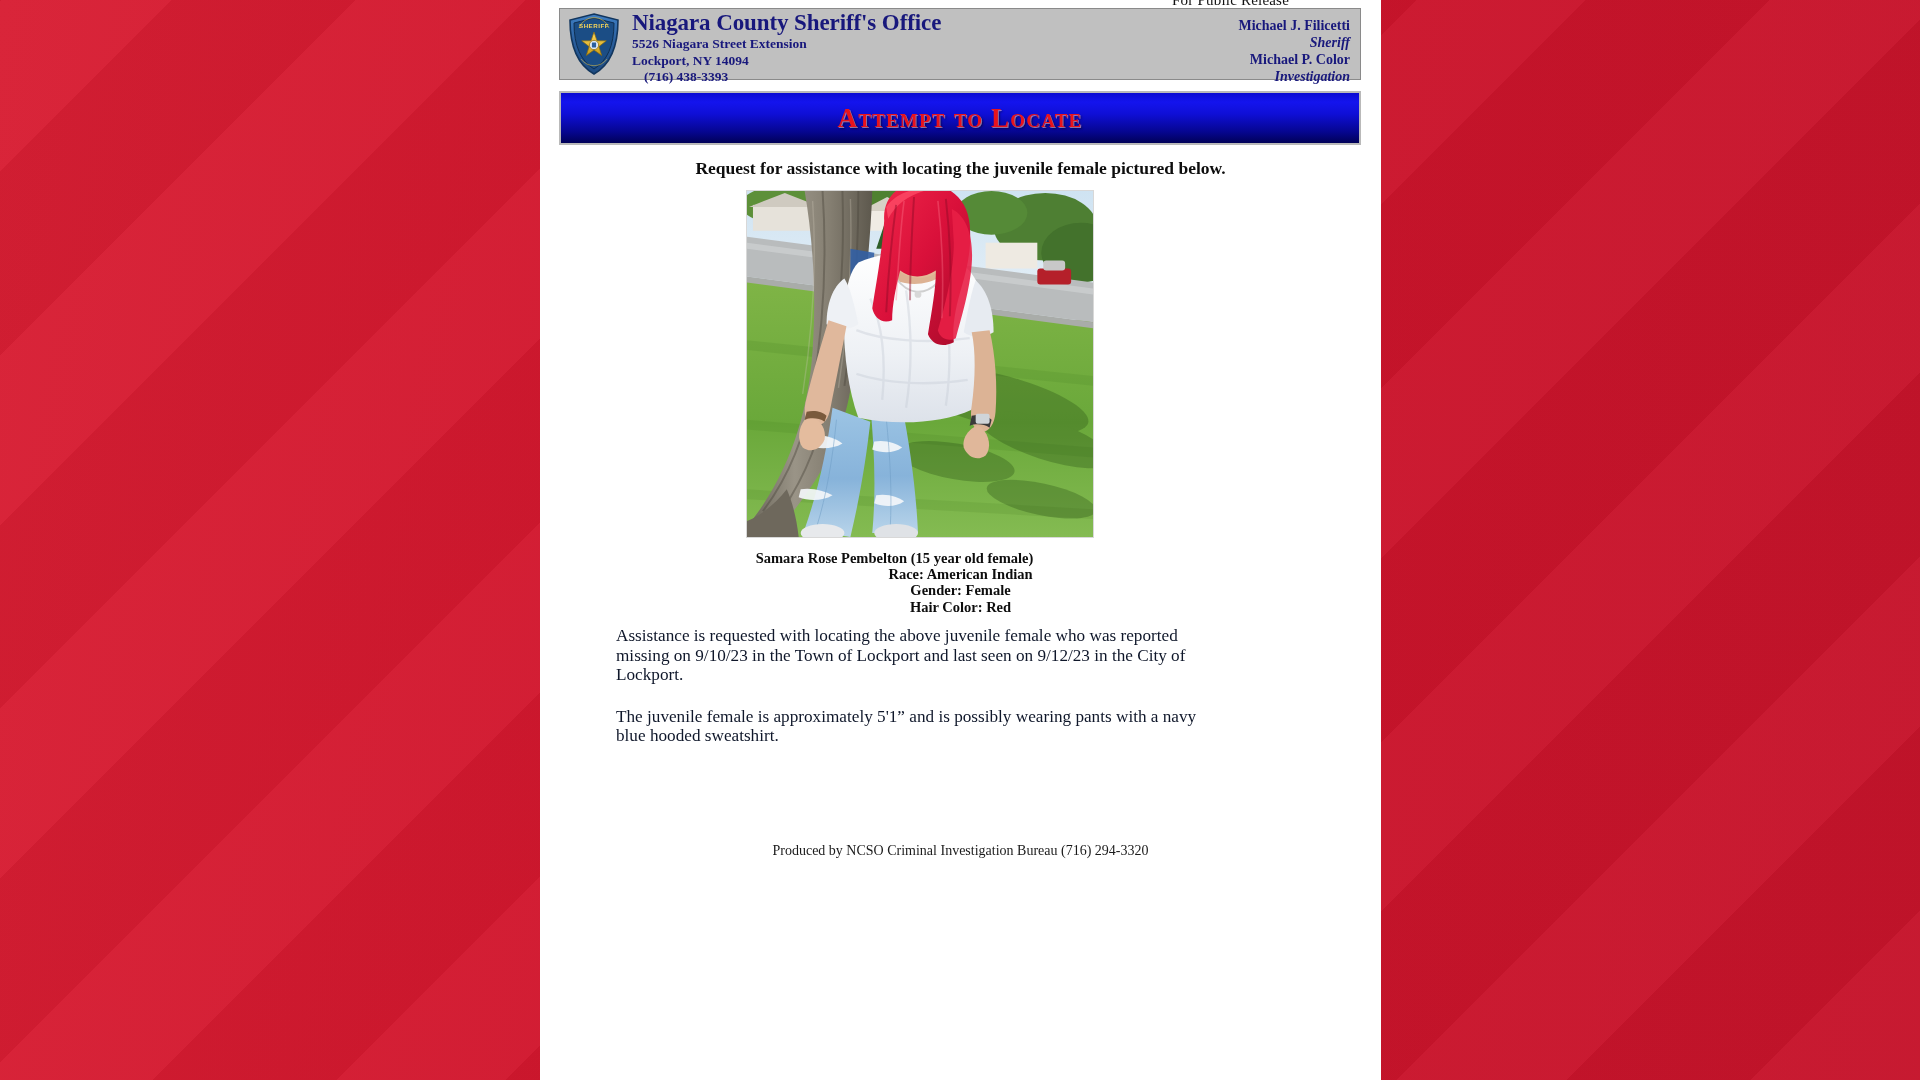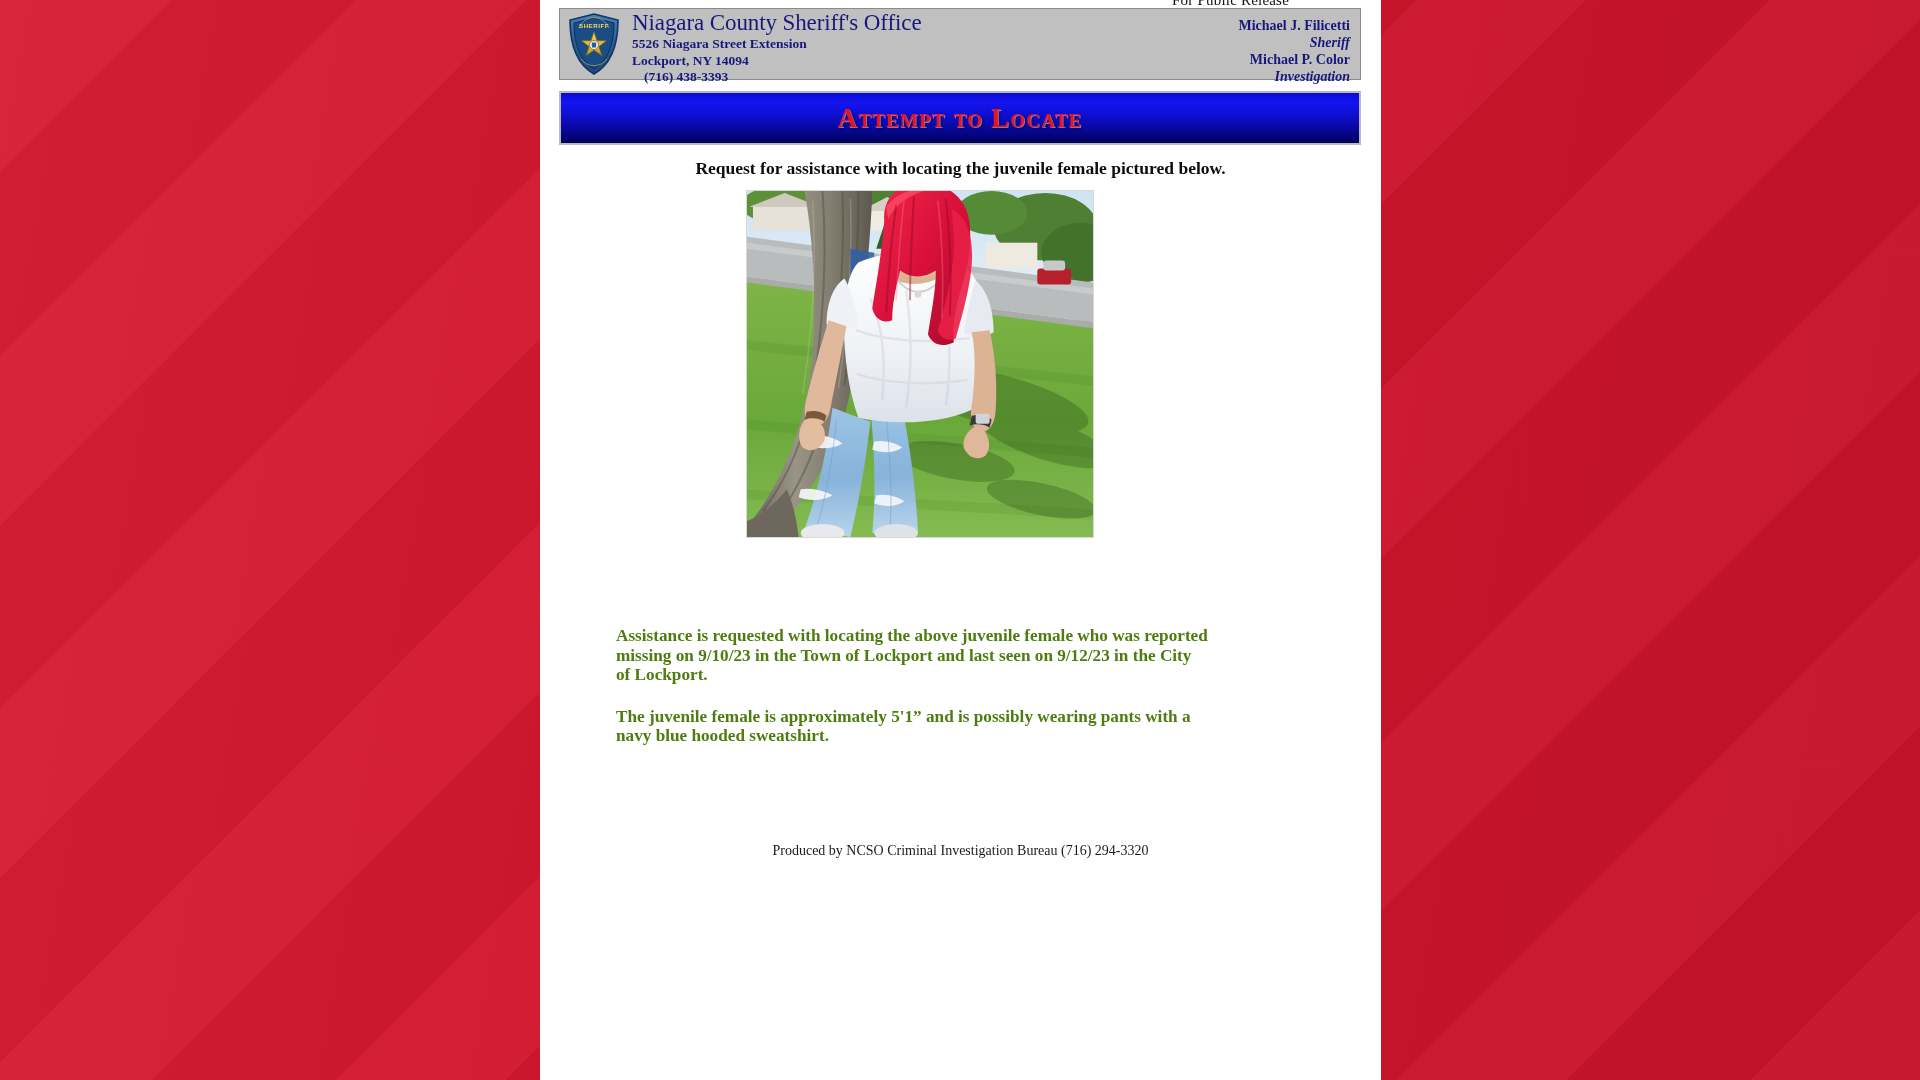--- a/index.html
+++ b/index.html
@@ -75,21 +75,21 @@
   .badge svg { display: block; width: 52px; height: 62px; }
 
   .lh-left {
     position: absolute;
     left: 72px;
     top: 1px;
     color: #18187c;
   }
   .agency-name {
     font-size: 23px;
-    font-weight: normal;
+    font-weight: bold;
     line-height: 26px;
     letter-spacing: -0.1px;
     white-space: nowrap;
   }
   .agency-line {
     font-size: 13.5px;
     font-weight: bold;
     line-height: 16.5px;
     white-space: nowrap;
   }
@@ -201,23 +201,23 @@
   
   .body-text {
     position: absolute;
     left: 76px;
     top: 626px;
     width: 600px;
   }
   .body-text p {
     margin: 0 8px 22px 0;
     font-size: 17.2px;
-    font-weight: bold;
+    font-weight: normal;
     line-height: 19.5px;
-    color: #4d7c0f;
+    color: #0f172a;
     text-align: left;
   }
   .body-text p:last-child { margin-bottom: 0; }
 
   
   .footer {
     position: absolute;
     top: 843px;
     left: 0;
     width: 841px;
@@ -457,20 +457,26 @@
           <path d="M200 8 C204 42 206 82 204 126"></path>
         </g>
         <g opacity=".35" stroke="#ff7a8f" stroke-width="1.6" fill="none">
           <path d="M158 10 C154 40 152 76 150 110"></path>
           <path d="M192 10 C196 44 198 84 196 128"></path>
         </g>
       </svg>
     </div>
   </div>
 
+  <div class="caption">
+    <div class="c-name">Samara Rose Pembelton (15 year old female)</div>
+    <div class="c-race">Race:  American Indian</div>
+    <div class="c-gender">Gender:  Female</div>
+    <div class="c-hair">Hair Color:  Red</div>
+  </div>
 
   <div class="body-text">
     <p>Assistance is requested with locating the above juvenile female who was reported missing on 9/10/23 in the Town of Lockport and last seen on 9/12/23 in the City of Lockport.</p>
     <p>The juvenile female is approximately 5'1” and is possibly wearing pants with a navy blue hooded sweatshirt.</p>
   </div>
 
   <div class="footer">Produced by NCSO Criminal Investigation Bureau (716) 294-3320</div>
 
 </div>
 

